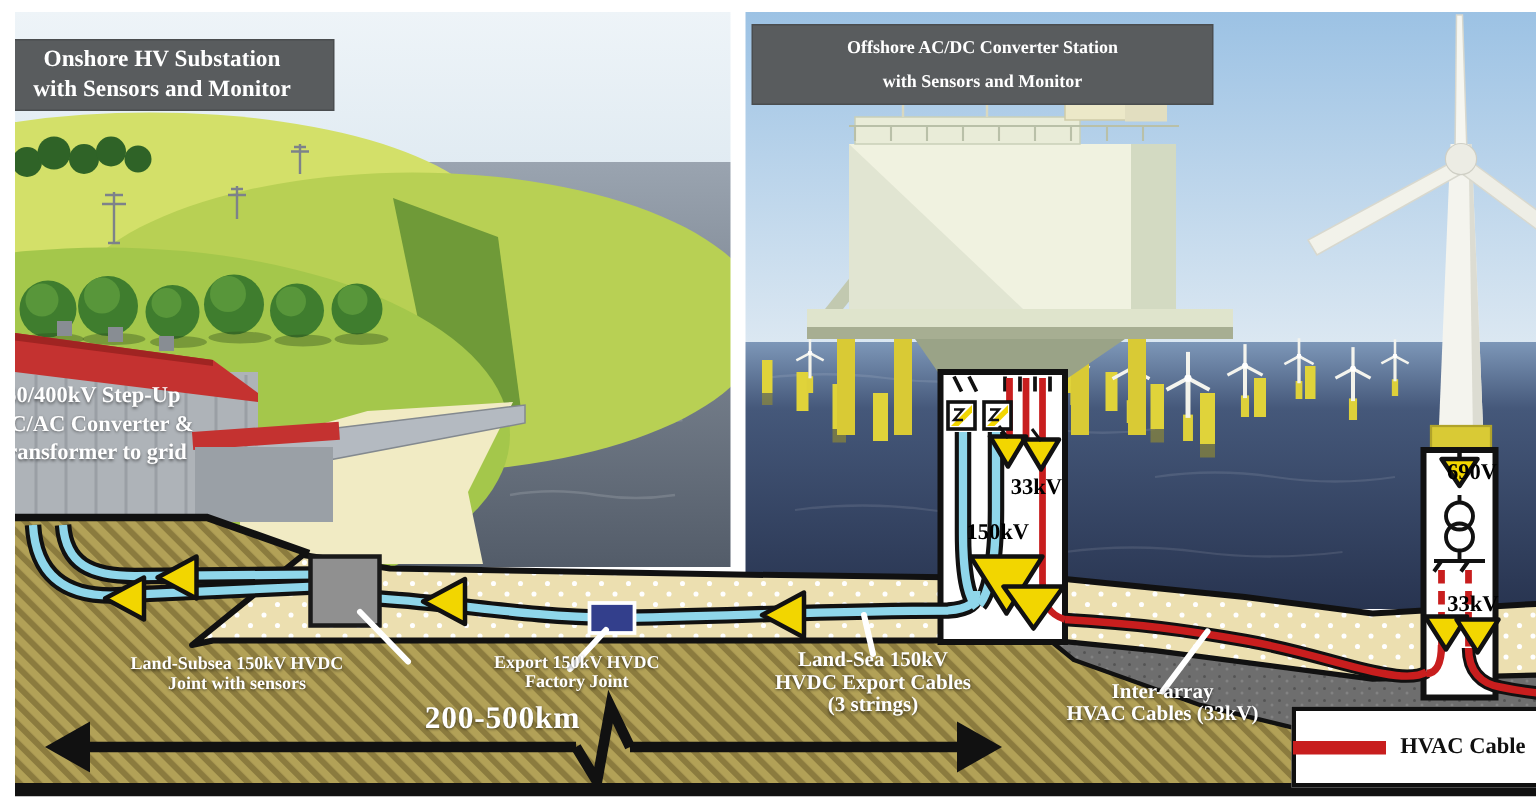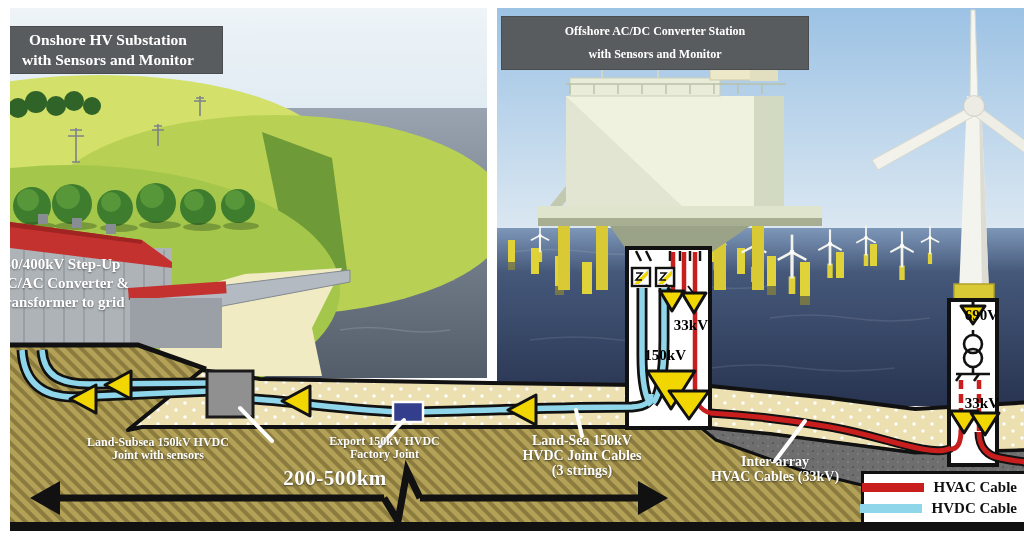--- a/index.html
+++ b/index.html
@@ -395,38 +395,34 @@
 <div class="xlabel" id="lbl-land-subsea">
   <div>Land-Subsea 150kV HVDC</div>
   <div>Joint with sensors</div>
 </div>
 <div class="xlabel" id="lbl-factory">
   <div>Export 150kV HVDC</div>
   <div>Factory Joint</div>
 </div>
 <div class="xlabel" id="lbl-export">
   <div>Land-Sea 150kV</div>
-  <div>HVDC Joint Cables</div>
+  <div>HVDC Export Cables</div>
   <div>(3 strings)</div>
 </div>
 <div class="xlabel" id="lbl-inter">
   <div>Inter-array</div>
   <div>HVAC Cables (33kV)</div>
 </div>
 <div class="xlabel" id="lbl-distance">200-500km</div>
 
 <div class="vlabel" id="v33-platform">33kV</div>
 <div class="vlabel" id="v150-platform">150kV</div>
 <div class="vlabel" id="v690-turbine">690V</div>
 <div class="vlabel" id="v33-turbine">33kV</div>
 
 <div id="legend">
   <div class="legrow">
     <div class="legswatch" style="background-color: rgb(200, 30, 30);"></div>
     <div class="leglab">HVAC Cable</div>
   </div>
-  <div class="legrow">
-    <div class="legswatch" style="background-color: rgb(143, 214, 234);"></div>
-    <div class="leglab">HVDC Cable</div>
-  </div>
 </div>
 
 </div>
 
 </body></html>

